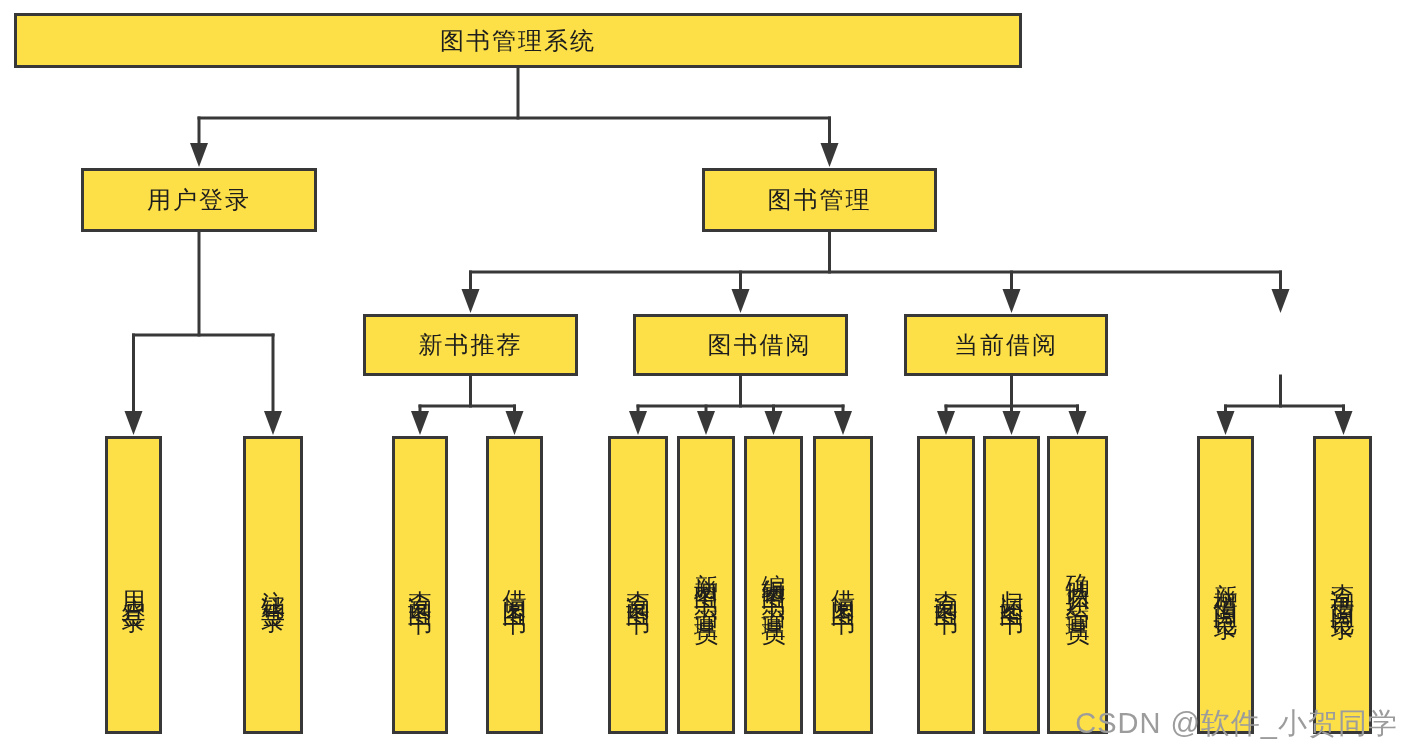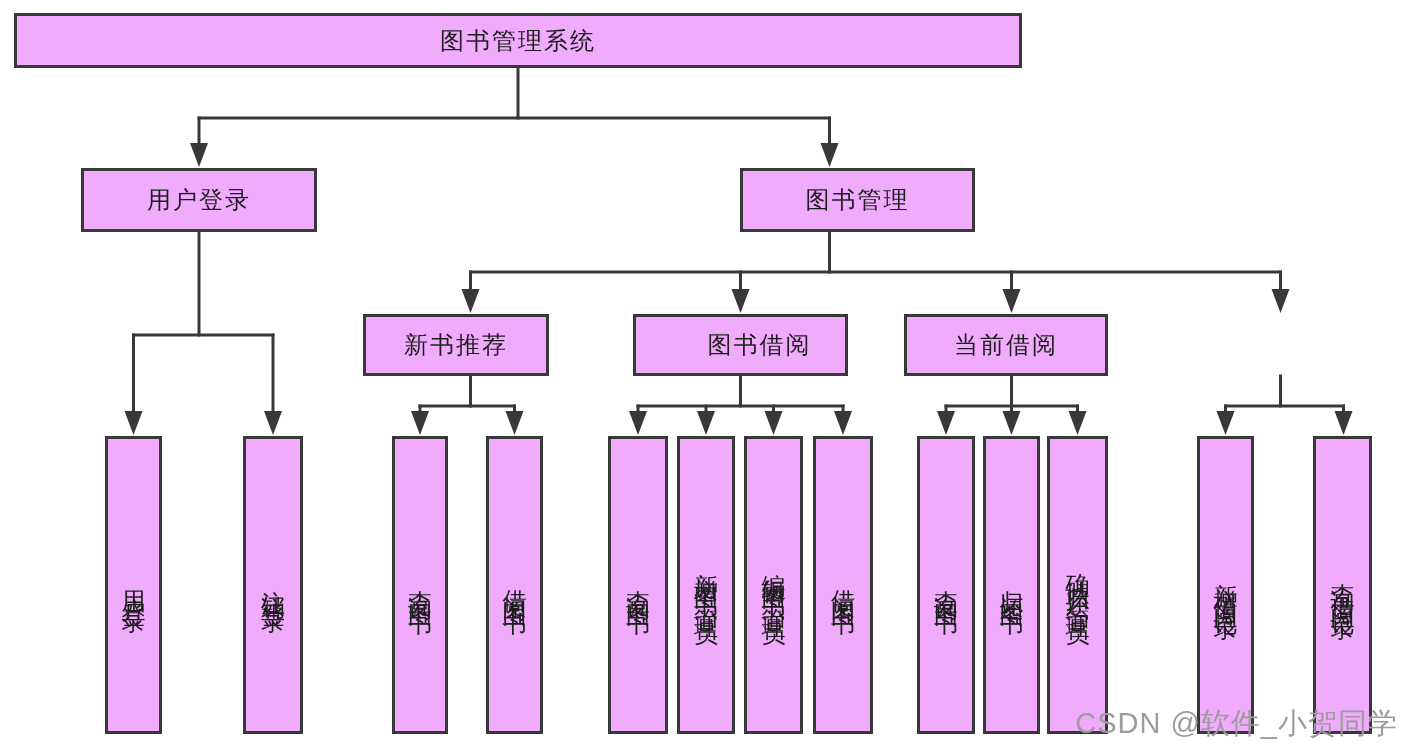--- a/index.html
+++ b/index.html
@@ -15,21 +15,21 @@
   .connector-layer {
     position: absolute;
     left: 0; top: 0;
     width: 1405px; height: 747px;
     z-index: 0;
   }
   .node {
     position: absolute;
     box-sizing: border-box;
     border: 3px solid #383838;
-    background: #f0abfc;
+    background: #fde047;
     display: flex;
     align-items: center;
     justify-content: center;
     font-size: 24px;
     letter-spacing: 2px;
     z-index: 1;
     color: #1d1d1d;
   }
   .leaf .vtext {
     writing-mode: vertical-rl;
@@ -110,25 +110,25 @@
       <polygon points="1334.5,411 1352.5,411 1343.5,435" fill="#383838"></polygon>
     </svg>
 
   <div class="node" style="left:14px; top:13px; width:1008px; height:55px;">
     <span>图书管理系统</span>
   </div>
 
   <div class="node" style="left:81px; top:168px; width:236px; height:64px;">
     <span>用户登录</span>
   </div>
-  <div class="node" style="left:740px; top:168px; width:235px; height:64px;">
+  <div class="node" style="left:702px; top:168px; width:235px; height:64px;">
     <span>图书管理</span>
   </div>
 
-  <div class="node" style="left:363px; top:314px; width:186px; height:62px;">
+  <div class="node" style="left:363px; top:314px; width:215px; height:62px;">
     <span>新书推荐</span>
   </div>
   <div class="node" style="left:633px; top:314px; width:215px; height:62px;padding-left:38px;">
     <span>图书借阅</span>
   </div>
   <div class="node" style="left:904px; top:314px; width:204px; height:62px;">
     <span>当前借阅</span>
   </div>
 
   <div class="node leaf" style="left:105px; top:436px; width:57px; height:298px;">

